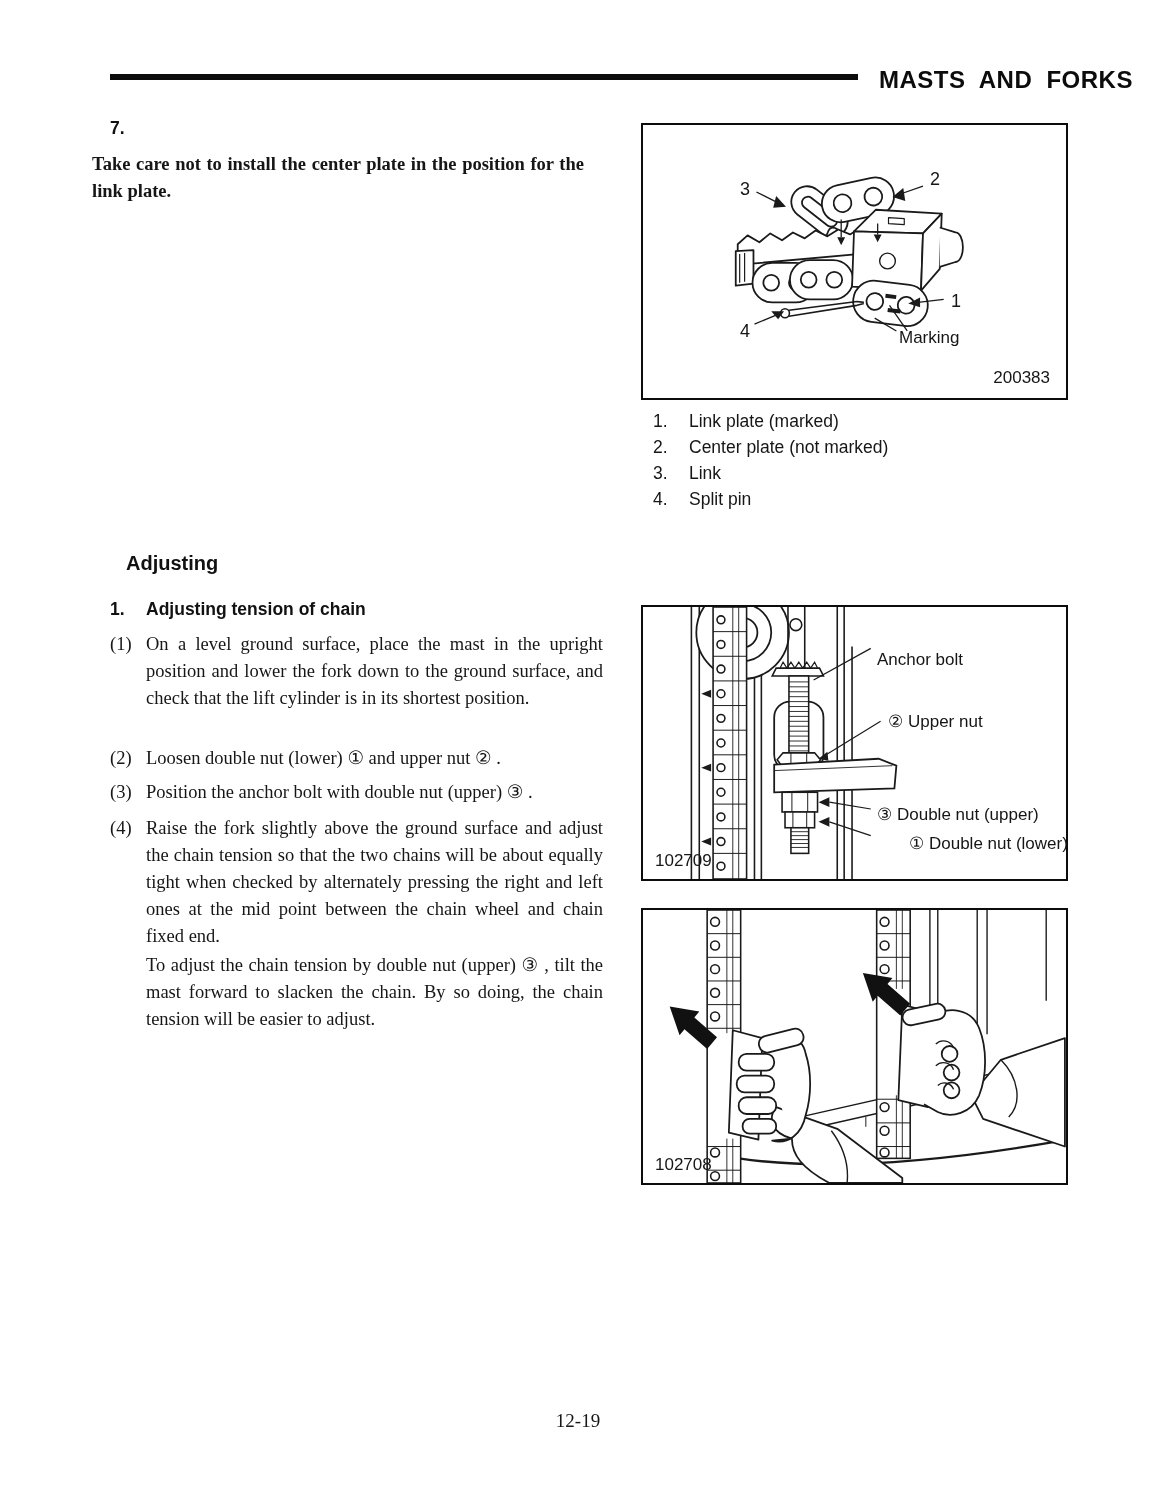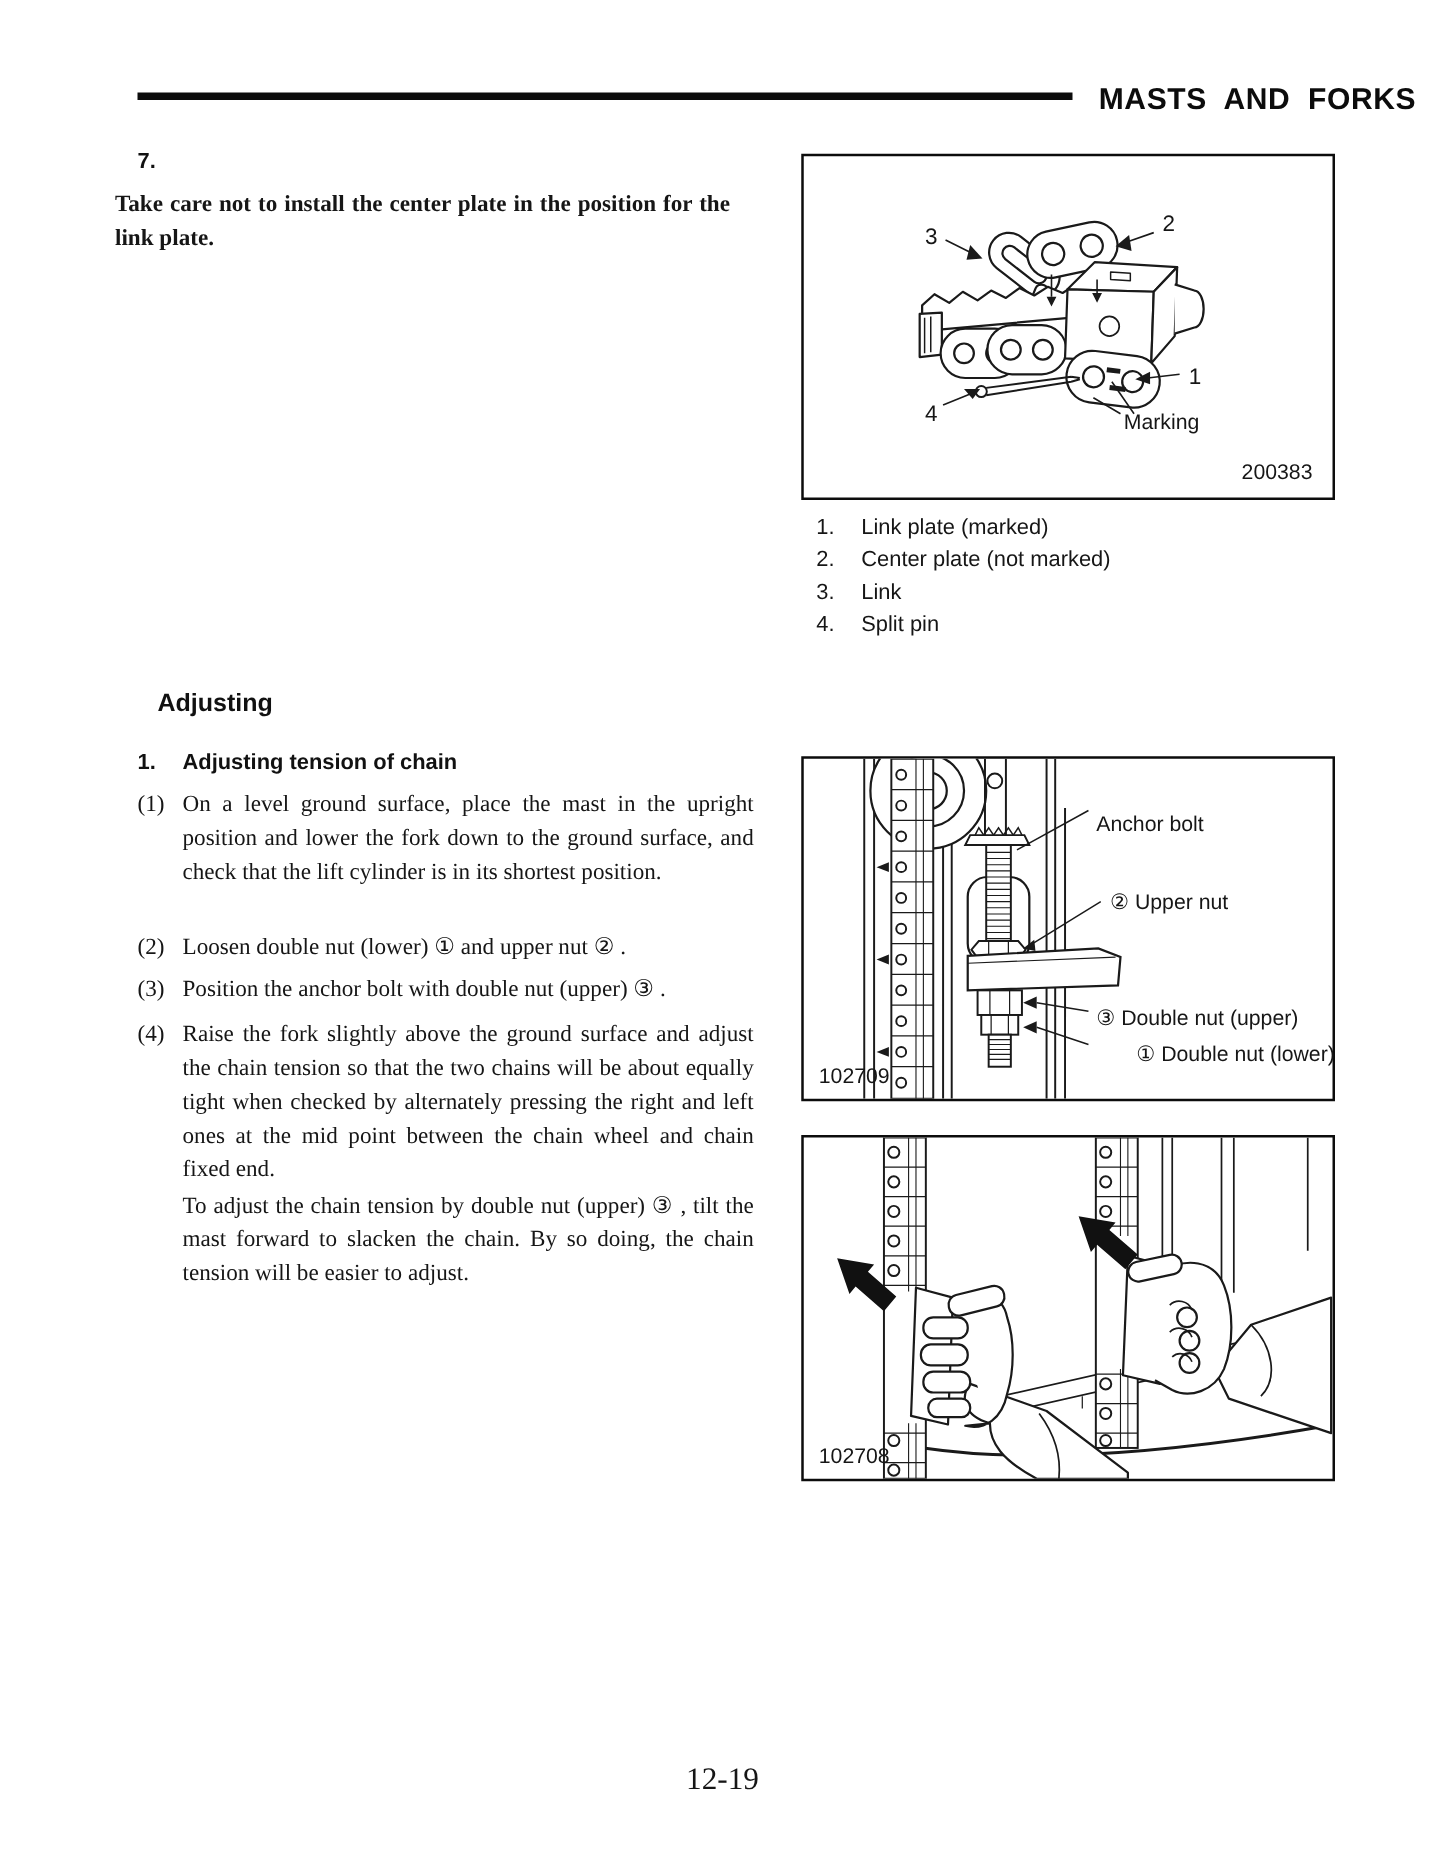--- a/index.html
+++ b/index.html
@@ -29,21 +29,21 @@
   .legend .row { display:flex; line-height:26px; }
   .legend .num { width:36px; flex:none; }
 
   
   .fig { position:absolute; border:2px solid #0c0c0c; background:#fff; }
   .fig svg { position:absolute; left:0; top:0; width:100%; height:100%; display:block; }
   .figcode { position:absolute; font-family:Liberation Sans, sans-serif; font-size:17px; color:#161616; }
   .callout { position:absolute; font-family:"Liberation Sans",sans-serif; font-size:18px; color:#161616; }
   .figlabel { position:absolute; font-family:"Liberation Sans",sans-serif; font-size:17px; white-space:nowrap; color:#161616; }
 
-  .footer { position:absolute; left:0; top:1410px; width:1156px; text-align:center; font-size:25px; color:#161616; }
+  .footer { position:absolute; left:0; top:1410px; width:1156px; text-align:center; font-size:19px; color:#161616; }
 </style>
 </head>
 <body>
 
 <div class="header-rule"></div>
 <div class="header-title">MASTS AND FORKS</div>
 
 <div class="h-row h3" style="left:110px; top:118px; width:510px;">
   <span class="num">7.</span>
 </div>

